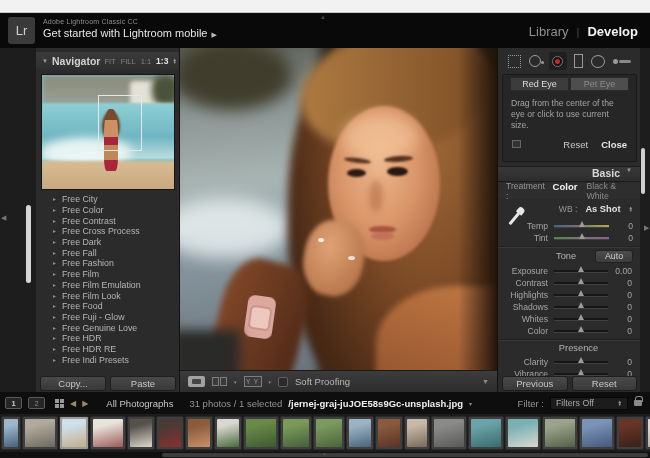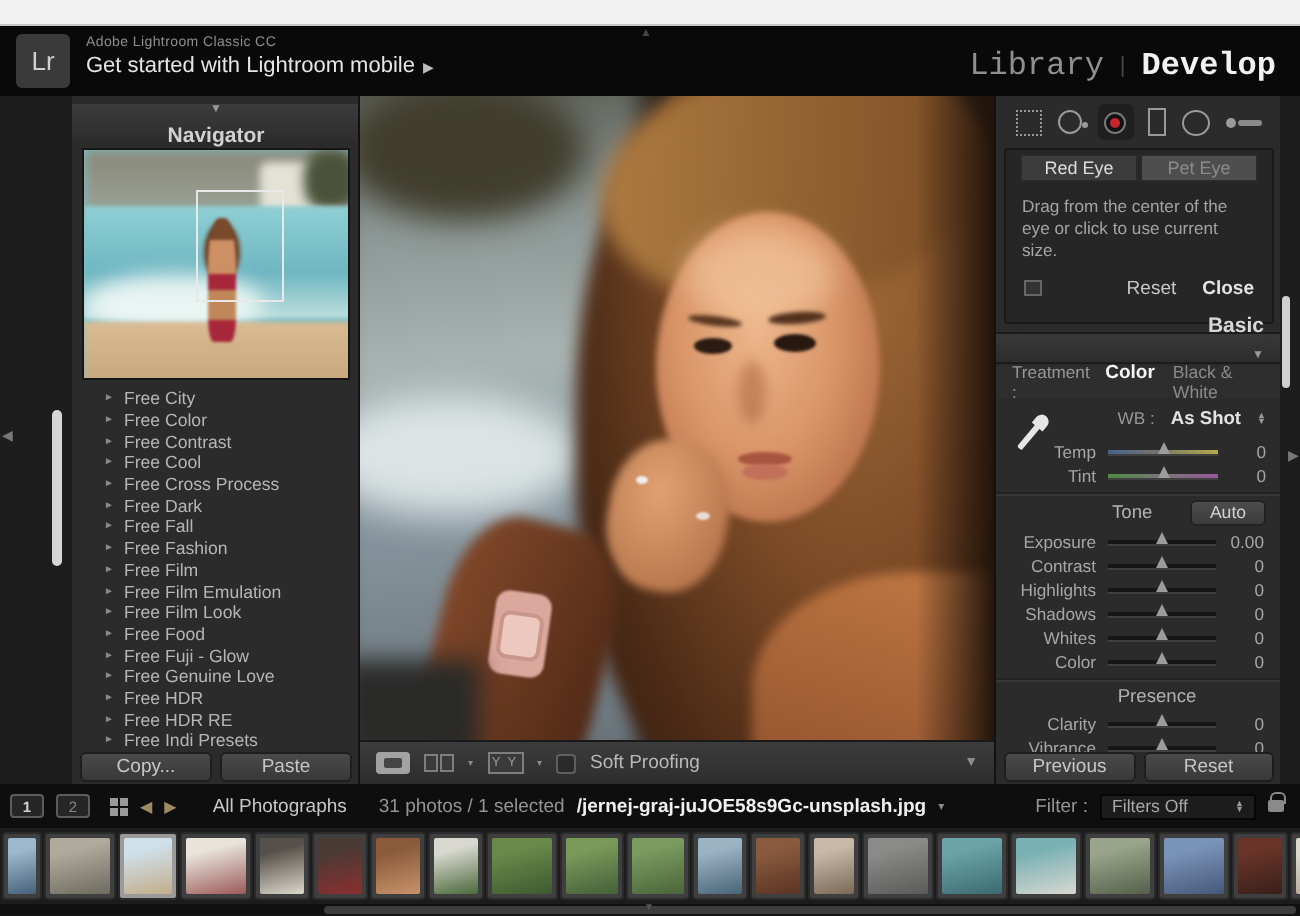--- a/index.html
+++ b/index.html
@@ -15,32 +15,32 @@
 
   
   #header { left:0; top:13px; width:650px; height:35px; background:#090909; }
   #lr-logo { left:8px; top:4px; width:27px; height:27px; background:#3a3a3a; border-radius:3px;
     color:#cfcfcf; font-size:13px; display:flex; align-items:center; justify-content:center; }
   #app-title { left:43px; top:5px; font-size:7px; color:#8f8f8f; letter-spacing:.2px; }
   #promo { left:43px; top:14px; font-size:11px; color:#e6e6e6; }
   #promo .arr { font-size:7px; color:#bbb; margin-left:4px; }
   #top-collapse { left:320px; top:1px; font-size:6px; color:#444; }
   #modules { right:12px; top:11px; display:flex; gap:8px; align-items:center; position:absolute; }
-  .module { font-size:16px; color:#8f8f8f;font-family:Liberation Mono, monospace; }
+  .module { font-size:13px; color:#8f8f8f; }
   .module.active { color:#f2f2f2; font-weight:bold; }
   .mod-div { color:#4a4a4a; font-size:11px; }
 
   
   #left-rail { left:0; top:48px; width:36px; height:344px; background:#1d1d1d; }
   #left-collapse { left:1px; top:214px; font-size:7px; color:#777; }
   #left-scroll-thumb { left:26px; top:205px; width:5px; height:78px; background:#d6d6d6; border-radius:3px; }
   #left-panel { left:36px; top:48px; width:144px; height:344px; background:#2b2b2b;
     border-right:1px solid #121212; overflow:hidden; }
   #nav-header { left:0; top:4px; width:144px; height:18px; position:absolute;
-    background:linear-gradient(#3b3b3b,#2e2e2e); display:flex; align-items:center; padding:0 6px; gap:4px;flex-direction:column; }
+    background:linear-gradient(#3b3b3b,#2e2e2e); display:flex; align-items:center; padding:0 6px; gap:4px; }
   #nav-header .tri { font-size:6px; color:#999; }
   #nav-title { font-size:10.5px; font-weight:bold; color:#d2d2d2; flex:0 0 auto; }
   #nav-zooms { margin-left:auto; display:flex; gap:5px; align-items:center; }
   .zoom-opt { font-size:7.5px; color:#848484; }
   .zoom-opt.sel { color:#e2e2e2; font-weight:bold; font-size:8.5px; }
   .stepper { display:flex; flex-direction:column; line-height:3.2px; font-size:4.5px; color:#999; }
   
   #nav-preview { left:5px; top:26px; width:134px; height:116px; position:absolute;
     background:#7ec0c8; overflow:hidden; border:1px solid #161616; }
   .np-sky { position:absolute; left:0; top:0; width:134px; height:34px;
@@ -171,21 +171,21 @@
   .mode-on { background:#3c3c3c; color:#dedede; }
   .mode-off { background:#4e4e4e; color:#8b8b8b; }
   .tool-hint { padding:5px 8px; font-size:8.6px; color:#a4a4a4; line-height:1.3; }
   .tool-foot { display:flex; align-items:center; padding:2px 9px; gap:13px; }
   .tool-toggle { width:9px; height:8px; border:1px solid #666; background:#333; margin-right:auto; }
   .tool-foot .reset { font-size:9.5px; color:#c8c8c8; }
   .tool-foot .close { font-size:9.5px; font-weight:bold; color:#e4e4e4; }
 
   #basic-header { position:absolute; left:0; top:118px; width:143px; height:16px;
     background:linear-gradient(#383838,#2d2d2d); border-top:1px solid #1b1b1b; border-bottom:1px solid #1b1b1b;
-    display:flex; align-items:flex-end; justify-content:flex-end; gap:6px; padding-right:9px;flex-direction:column; }
+    display:flex; align-items:flex-start; justify-content:flex-end; gap:6px; padding-right:9px; }
   #basic-header .t { font-size:10.5px; font-weight:bold; color:#d8d8d8; }
   #basic-header .tri { font-size:6px; color:#999; }
 
   #treatment-row { position:absolute; left:0; top:135px; width:143px; height:16px;
     display:flex; align-items:center; gap:7px; padding:0 8px; background:#2e2e2e; }
   #treatment-row .lbl { font-size:8.6px; color:#969696; }
   .treat { font-size:8.8px; color:#8a8a8a; }
   .treat.active { color:#f4f4f4; font-weight:bold; font-size:9.5px; }
 
   #wb-block { position:absolute; left:0; top:152px; width:143px; height:46px; }
@@ -333,24 +333,20 @@
         <div class="preset-row">
           <span class="tri">►</span>
           <span class="lbl">Free Color</span>
         </div>
 
         <div class="preset-row">
           <span class="tri">►</span>
           <span class="lbl">Free Contrast</span>
         </div>
 
-        <div class="preset-row">
-          <span class="tri">►</span>
-          <span class="lbl">Free Cool</span>
-        </div>
 
         <div class="preset-row">
           <span class="tri">►</span>
           <span class="lbl">Free Cross Process</span>
         </div>
 
         <div class="preset-row">
           <span class="tri">►</span>
           <span class="lbl">Free Dark</span>
         </div>

